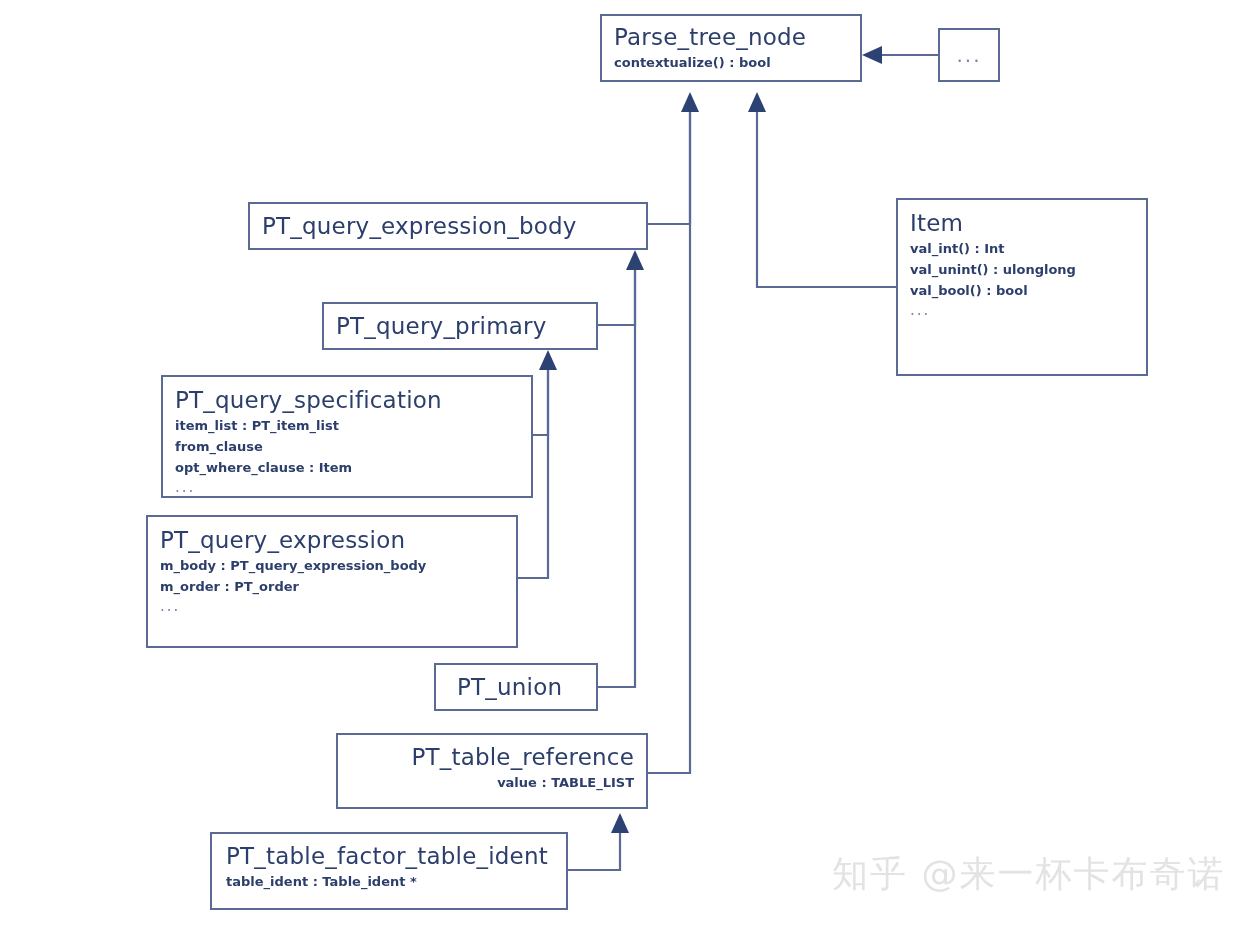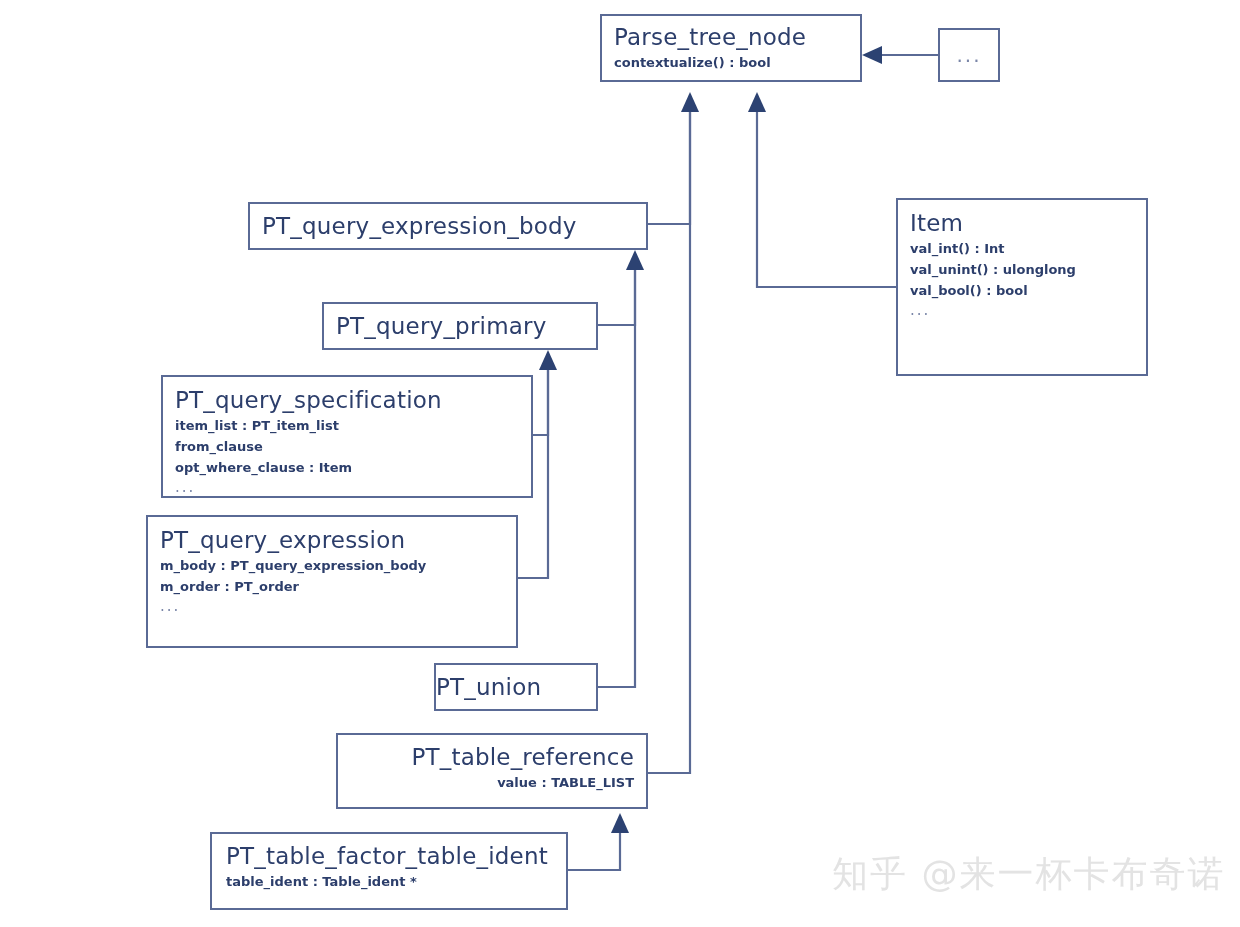--- a/index.html
+++ b/index.html
@@ -142,21 +142,21 @@
   <div class="cls-ellipsis">...</div>
 </div>
 
 <div class="uml-box" style="left:136px; top:515px; width:372px; height:133px; padding-top:8px;margin-left:10px;">
   <div class="cls-name">PT_query_expression</div>
   <div class="cls-member">m_body : PT_query_expression_body</div>
   <div class="cls-member">m_order : PT_order</div>
   <div class="cls-ellipsis">...</div>
 </div>
 
-<div class="uml-box" style="left:434px; top:663px; width:164px; height:48px; padding-top:7px; padding-left:0;">
+<div class="uml-box" style="left:434px; top:663px; width:164px; height:48px; padding-top:7px; padding-left:21px;">
   <div class="cls-name">PT_union</div>
 </div>
 
 <div class="uml-box" style="left:336px; top:733px; width:312px; height:76px; padding-top:7px; padding-left:14px;text-align:right;">
   <div class="cls-name">PT_table_reference</div>
   <div class="cls-member">value : TABLE_LIST</div>
 </div>
 
 <div class="uml-box" style="left:210px; top:832px; width:358px; height:78px; padding-top:7px; padding-left:14px;">
   <div class="cls-name">PT_table_factor_table_ident</div>

